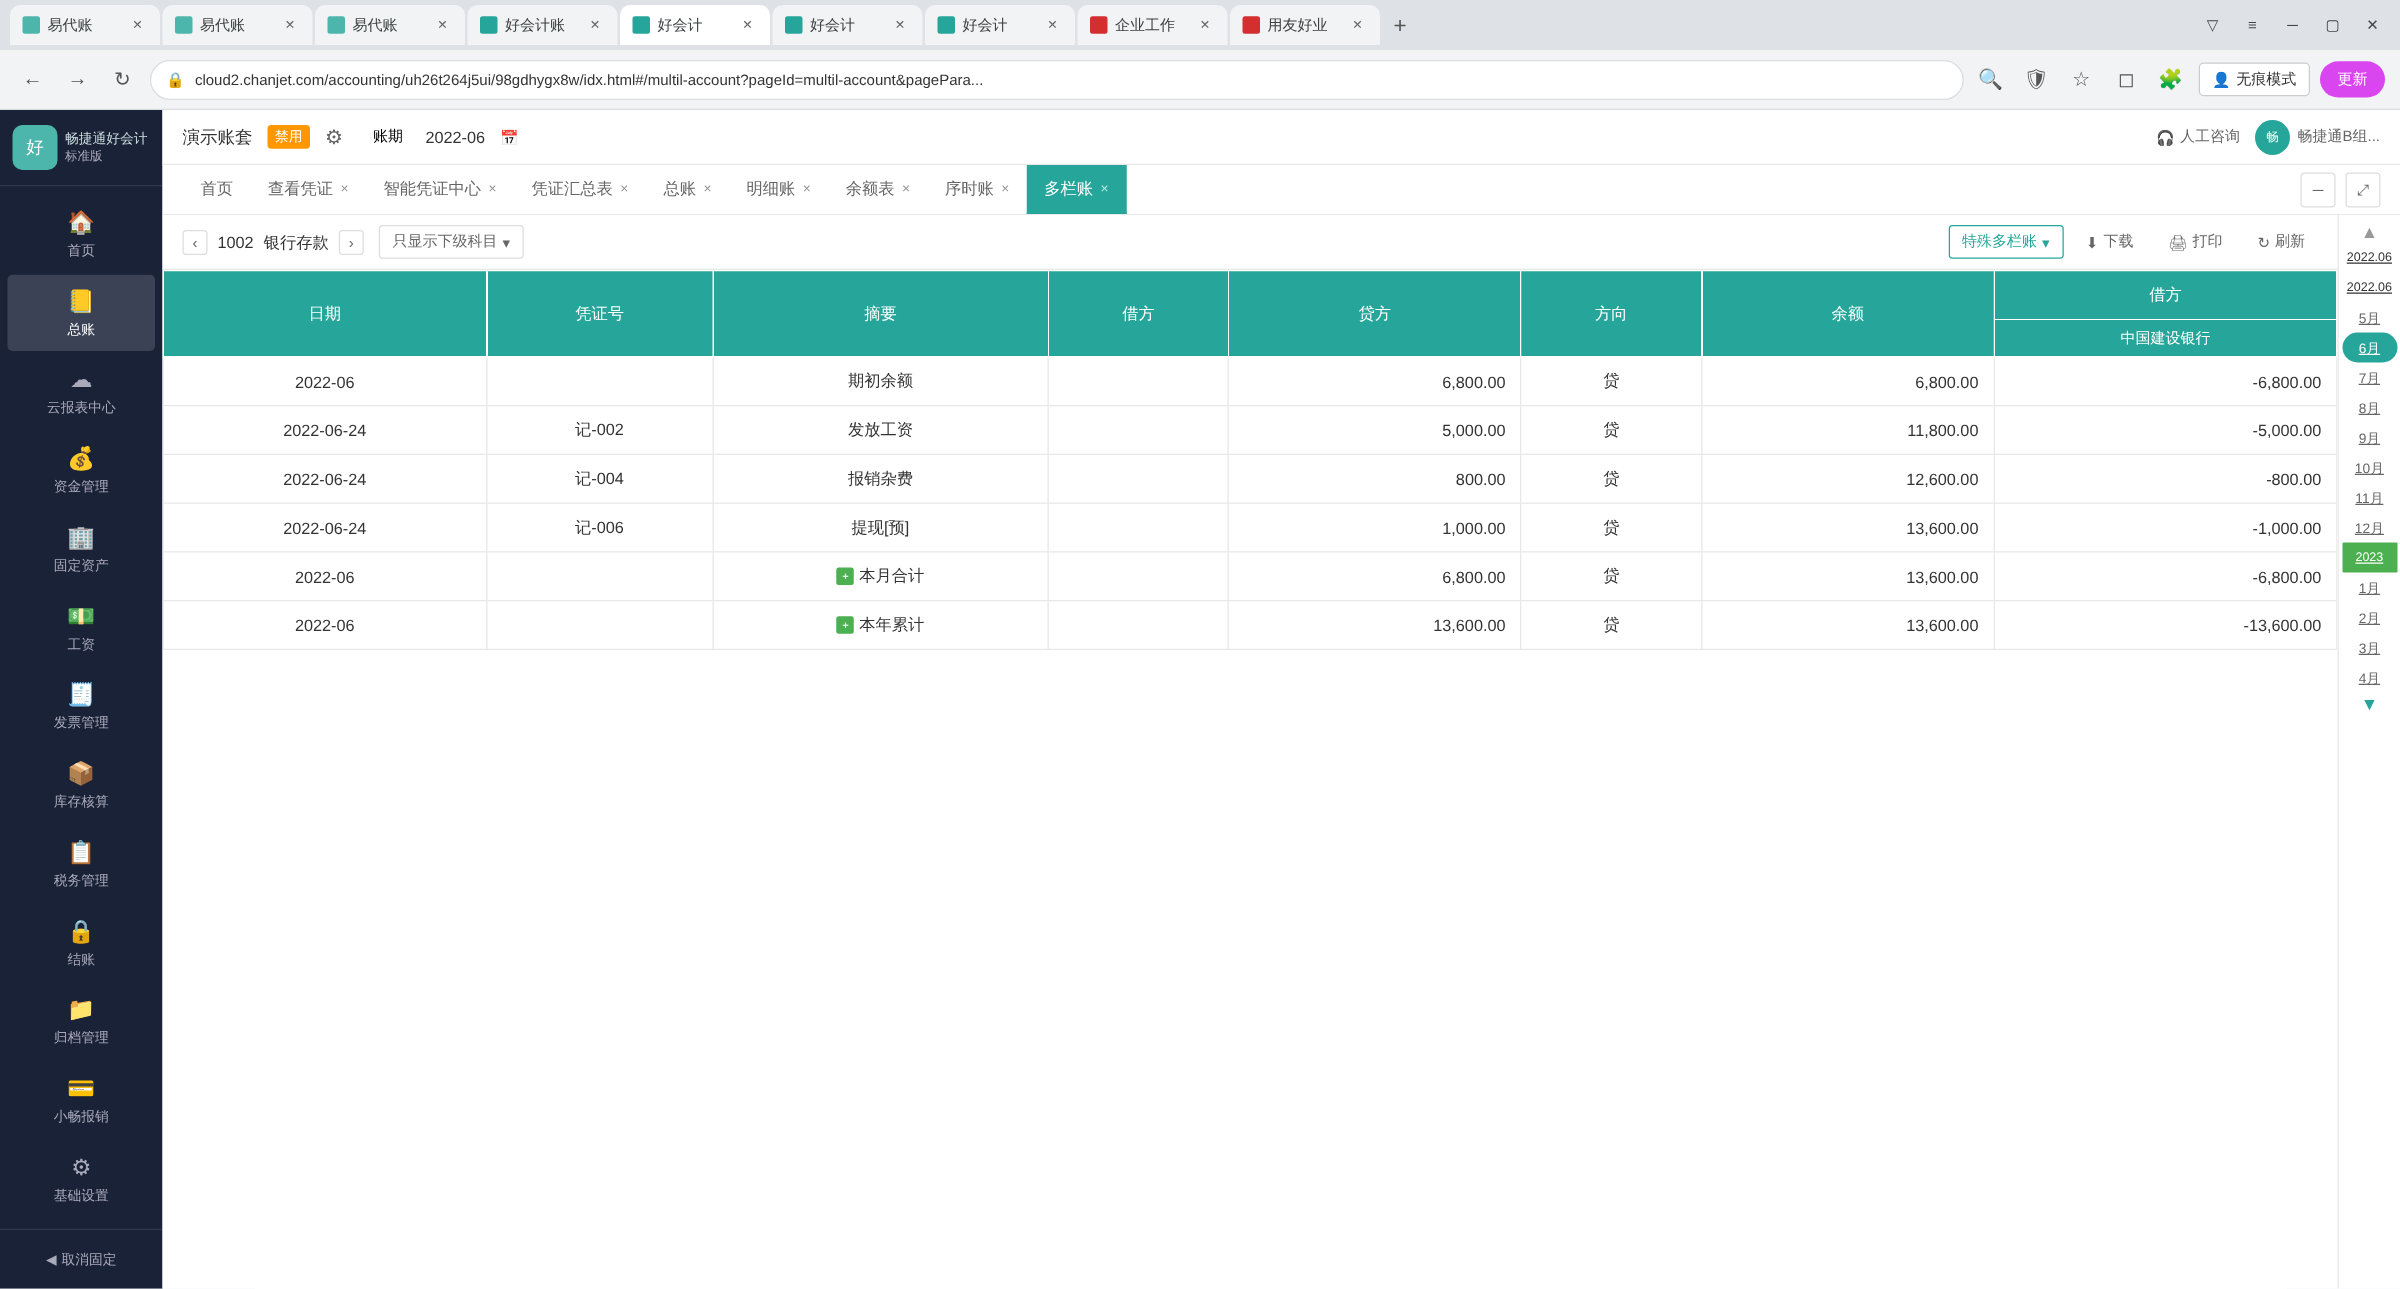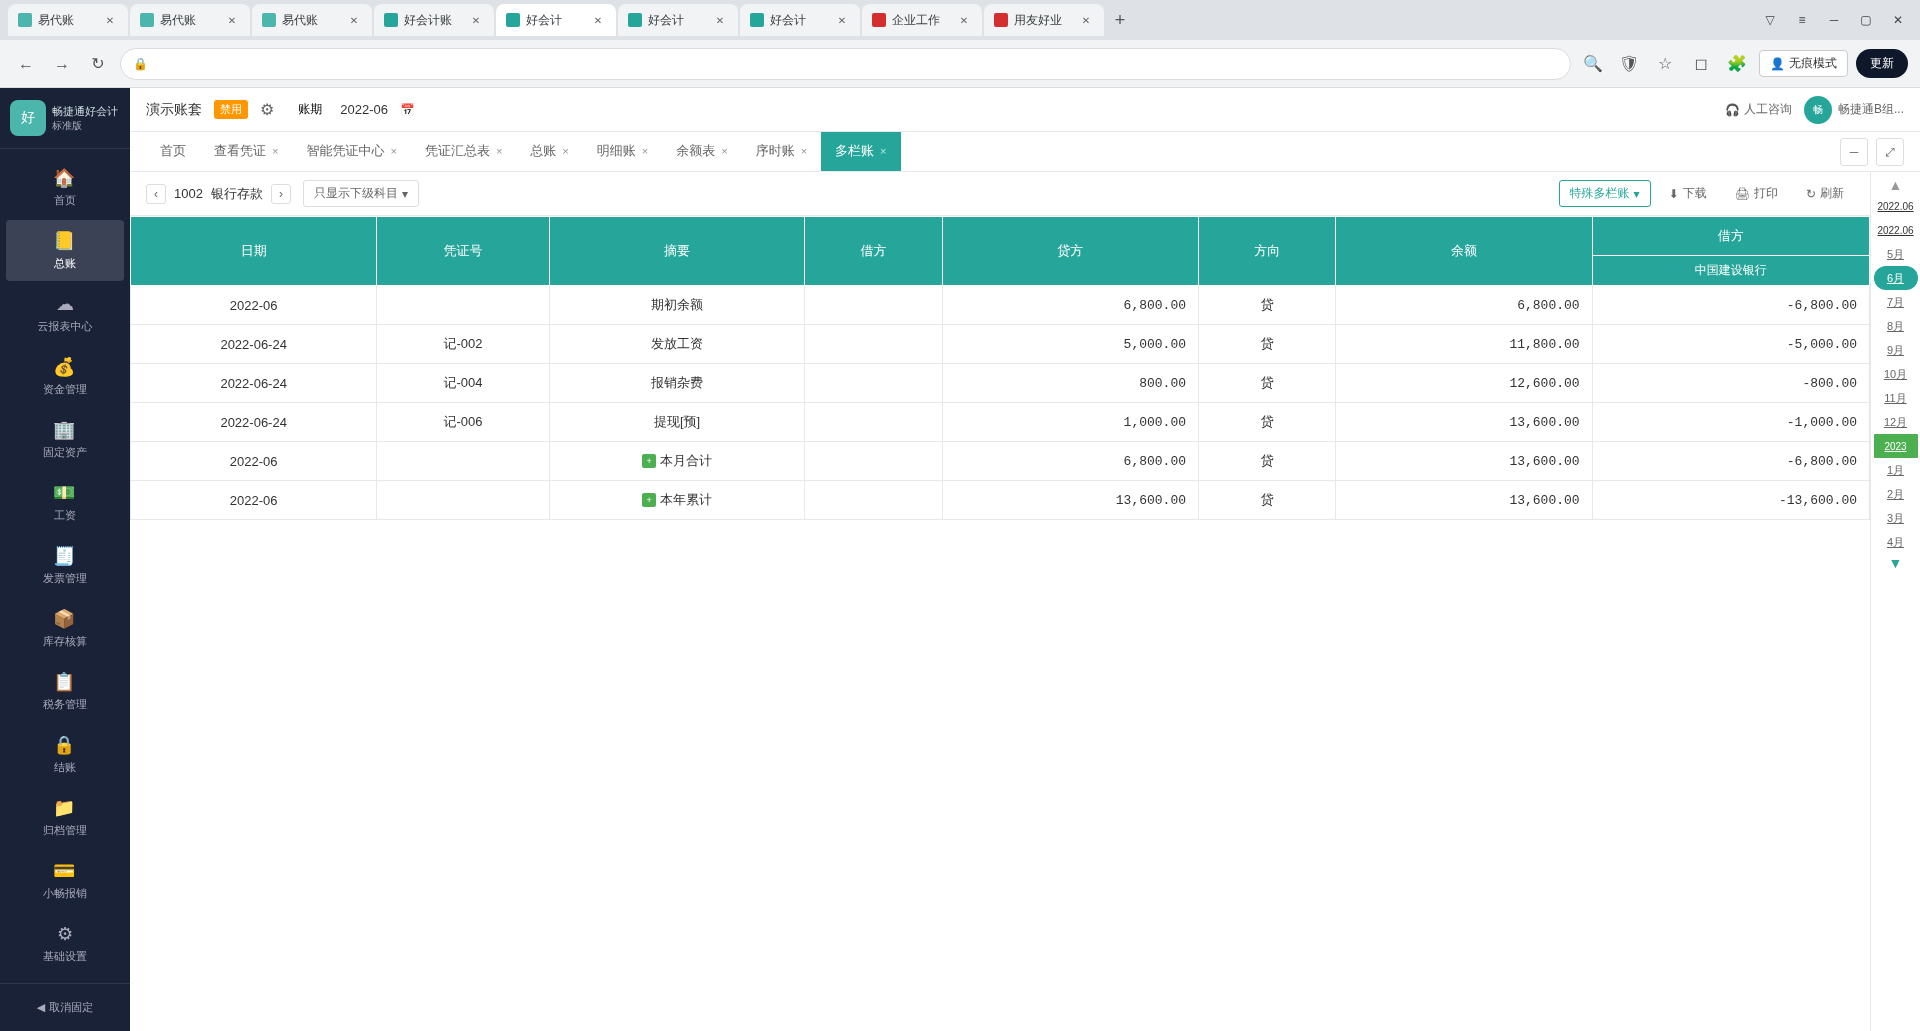--- a/index.html
+++ b/index.html
@@ -15,21 +15,21 @@
     .tab-close { width: 16px; height: 16px; border-radius: 50%; display: flex; align-items: center; justify-content: center; font-size: 10px; color: #666; }
     .tab-add { width: 28px; height: 28px; display: flex; align-items: center; justify-content: center; border-radius: 50%; font-size: 18px; color: #555; cursor: pointer; }
     .tab-controls { margin-left: auto; display: flex; align-items: center; gap: 4px; }
     .tab-ctrl-btn { width: 28px; height: 28px; display: flex; align-items: center; justify-content: center; border-radius: 4px; font-size: 12px; color: #444; cursor: pointer; }
 
     .address-bar { height: 48px; background: #f1f3f4; display: flex; align-items: center; padding: 0 12px; gap: 8px; border-bottom: 1px solid #dadce0; }
     .nav-btn { width: 28px; height: 28px; display: flex; align-items: center; justify-content: center; border-radius: 50%; color: #555; cursor: pointer; font-size: 16px; }
     .url-bar { flex: 1; height: 32px; background: #fff; border-radius: 16px; border: 1px solid #dadce0; display: flex; align-items: center; padding: 0 12px; gap: 8px; font-size: 12px; color: #333; }
     .url-icons { display: flex; align-items: center; gap: 8px; margin-left: auto; }
     .browser-btn { padding: 4px 12px; border-radius: 4px; border: none; cursor: pointer; font-size: 12px; }
-    .update-btn { background: #0f172a; color: #fff; border-radius: 16px; padding: 6px 14px; }
+    .update-btn { background: #d946ef; color: #fff; border-radius: 16px; padding: 6px 14px; }
     .stealth-btn { background: #fff; border: 1px solid #ccc; color: #333; border-radius: 4px; display: flex; align-items: center; gap: 4px; padding: 4px 10px; }
 
     
     .app-layout { display: flex; height: calc(1031px - 88px); }
 
     
     .sidebar { width: 130px; background: #1a2238; color: #fff; display: flex; flex-direction: column; overflow: hidden; }
     .sidebar-logo { padding: 12px 10px; display: flex; align-items: center; gap: 6px; border-bottom: 1px solid rgba(255,255,255,0.1); }
     .sidebar-logo-icon { width: 36px; height: 36px; border-radius: 8px; background: #4db6ac; display: flex; align-items: center; justify-content: center; font-size: 14px; color: white; }
     .sidebar-logo-text { font-size: 11px; color: #cdd; line-height: 1.3; }
@@ -75,21 +75,21 @@
     .toolbar-right { margin-left: auto; display: flex; align-items: center; gap: 8px; }
     .multi-col-btn { border: 1px solid #26a69a; color: #26a69a; padding: 4px 10px; border-radius: 3px; font-size: 12px; cursor: pointer; display: flex; align-items: center; gap: 4px; background: #fff; }
     .toolbar-action-btn { display: flex; align-items: center; gap: 4px; padding: 4px 10px; font-size: 12px; color: #666; cursor: pointer; }
 
     
     .ledger-table-wrapper { flex: 1; overflow: auto; }
     .ledger-table { width: 100%; border-collapse: collapse; min-width: 900px; }
     .ledger-table thead tr th { background: #26a69a; color: #fff; padding: 10px 12px; text-align: center; font-size: 13px; font-weight: normal; border: 1px solid rgba(255,255,255,0.2); position: sticky; top: 0; z-index: 2; }
     .ledger-table thead tr.sub-header th { background: #26a69a; color: #fff; font-size: 12px; padding: 6px 12px; border-top: 1px solid rgba(255,255,255,0.3); }
     .ledger-table tbody tr td { padding: 10px 12px; text-align: center; border: 1px solid #e8e8e8; font-size: 13px; color: #333; }
-    .ledger-table tbody tr td.text-right { text-align: right; font-family: Liberation Mono, monospace; }
+    .ledger-table tbody tr td.text-right { text-align: right; }
     .summary-tag { display: inline-flex; align-items: center; gap: 4px; }
     .summary-icon { width: 14px; height: 14px; background: #4caf50; border-radius: 2px; display: inline-flex; align-items: center; justify-content: center; color: white; font-size: 9px; flex-shrink: 0; }
 
     
     .timeline-panel { width: 50px; background: #fff; border-left: 1px solid #e8e8e8; display: flex; flex-direction: column; align-items: center; padding: 4px 0; overflow-y: auto; }
     .timeline-item { width: 44px; height: 24px; display: flex; align-items: center; justify-content: center; font-size: 11px; color: #666; cursor: pointer; border-radius: 3px; text-decoration: underline; }
     .timeline-item.active { background: #26a69a; color: #fff; border-radius: 12px; }
     .timeline-item.year-badge { background: #4caf50; color: #fff; font-size: 10px; border-radius: 1px; }
     .timeline-scroll-btn { width: 30px; height: 18px; display: flex; align-items: center; justify-content: center; cursor: pointer; color: #999; font-size: 14px; }
     .timeline-scroll-btn.green { color: #26a69a; }
@@ -157,20 +157,21 @@
       <div class="tab-ctrl-btn">▢</div>
       <div class="tab-ctrl-btn">✕</div>
     </div>
   </div>
   <div class="address-bar">
     <div class="nav-btn">←</div>
     <div class="nav-btn">→</div>
     <div class="nav-btn">↻</div>
     <div class="url-bar">
       <span style="color:#555;font-size:12px;">🔒</span>
+      <span>cloud2.chanjet.com/accounting/uh26t264j5ui/98gdhygx8w/idx.html#/multil-account?pageId=multil-account&amp;pagePara...</span>
     </div>
     <div class="url-icons">
       <div class="nav-btn">🔍</div>
       <div class="nav-btn">🛡</div>
       <div class="nav-btn">☆</div>
       <div class="nav-btn">◻</div>
       <div class="nav-btn">🧩</div>
       <div class="stealth-btn">
         <span>👤</span>
         <span>无痕模式</span>

